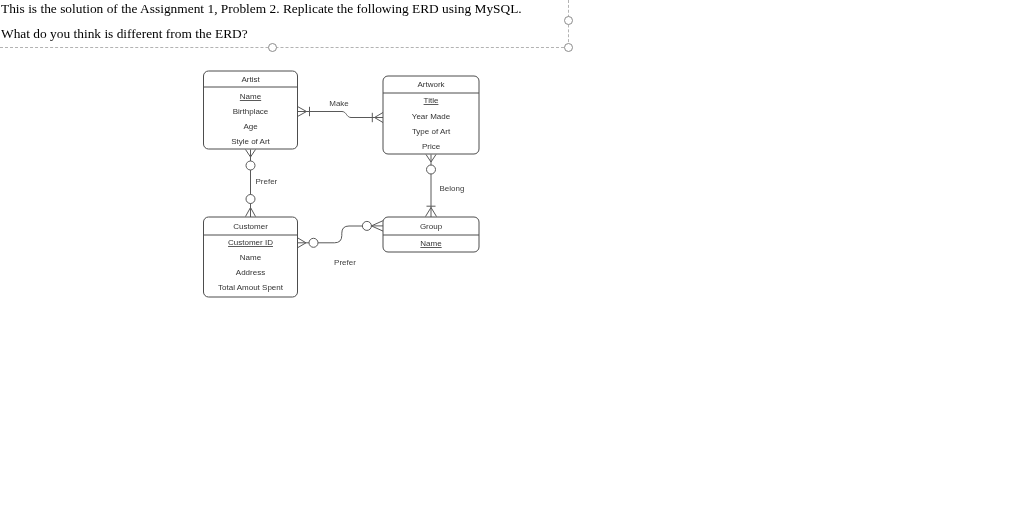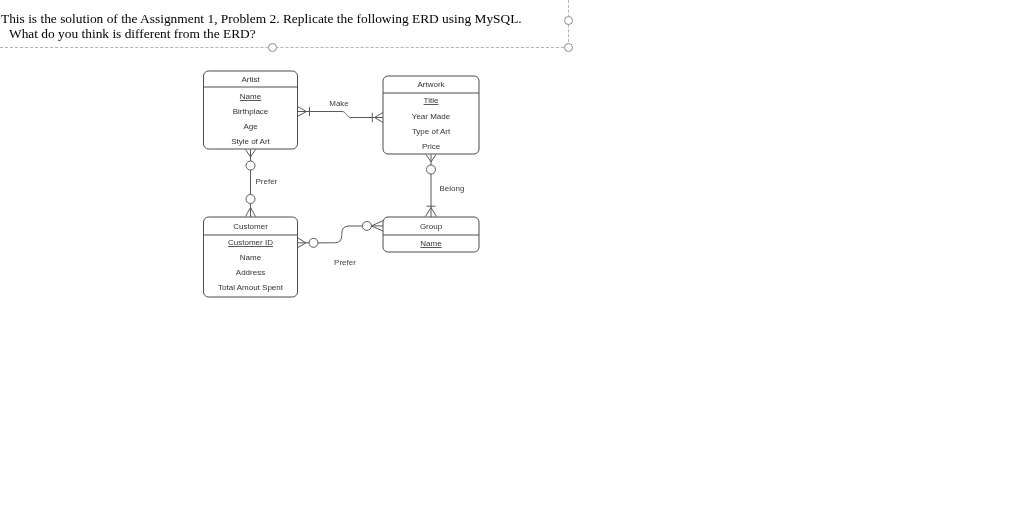--- a/index.html
+++ b/index.html
@@ -5,22 +5,22 @@
   html,body{margin:0;padding:0;background:#fff;}
   .canvas{
     position:relative;width:1024px;height:518px;background:#ffffff;
     overflow:hidden;font-family:"Liberation Sans",sans-serif;
   }
   
   .doc-line{
     position:absolute;left:1px;white-space:nowrap;
     font-family:"Liberation Serif",serif;font-size:13.4px;color:#000;line-height:1;
   }
-  .doc-line1{top:12px;}
-  .doc-line2{top:27px;padding-left:8px;}
+  .doc-line1{top:2px;}
+  .doc-line2{top:27px;}
   
   .sel-line-v{position:absolute;left:568px;top:0;height:47px;width:0;border-left:1px dashed #b3b3b3;}
   .sel-line-h{position:absolute;left:0;top:47px;width:569px;height:0;border-top:1px dashed #b3b3b3;}
   .sel-handle{
     position:absolute;width:9px;height:9px;border-radius:50%;
     background:#fff;border:1.5px solid #8c8c8c;box-sizing:border-box;z-index:5;
   }
   .h-right{left:563.5px;top:15.5px;}
   .h-corner{left:563.5px;top:42.5px;}
   .h-bottom{left:267.5px;top:42.5px;}

